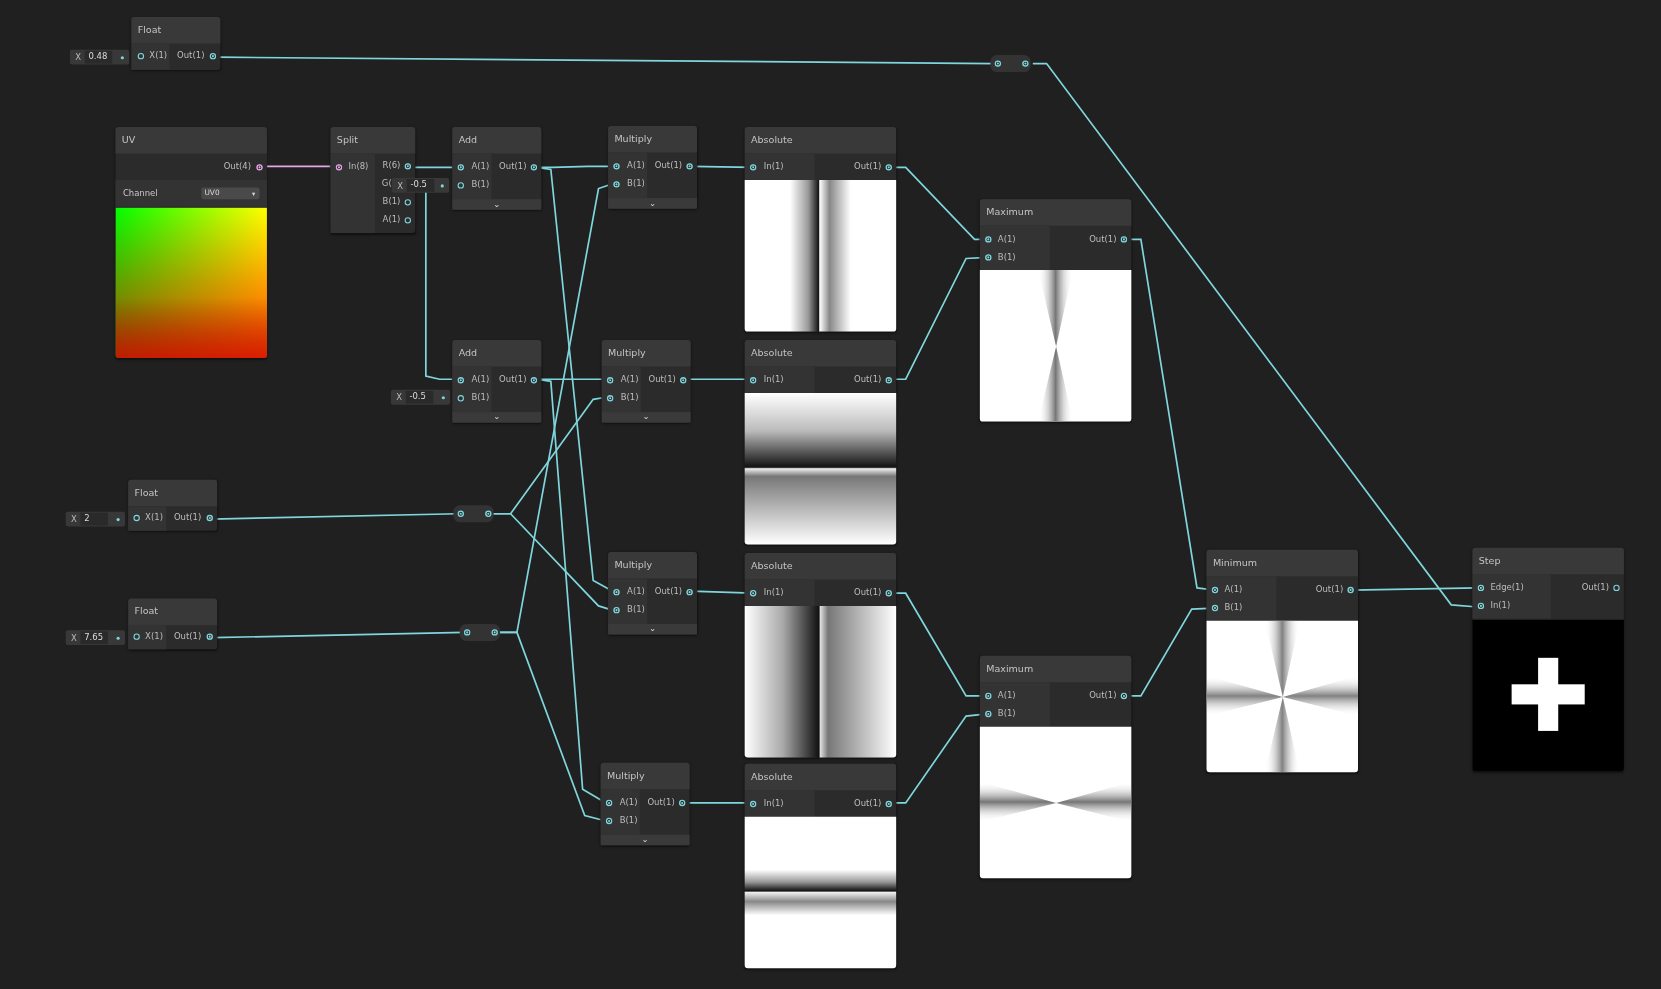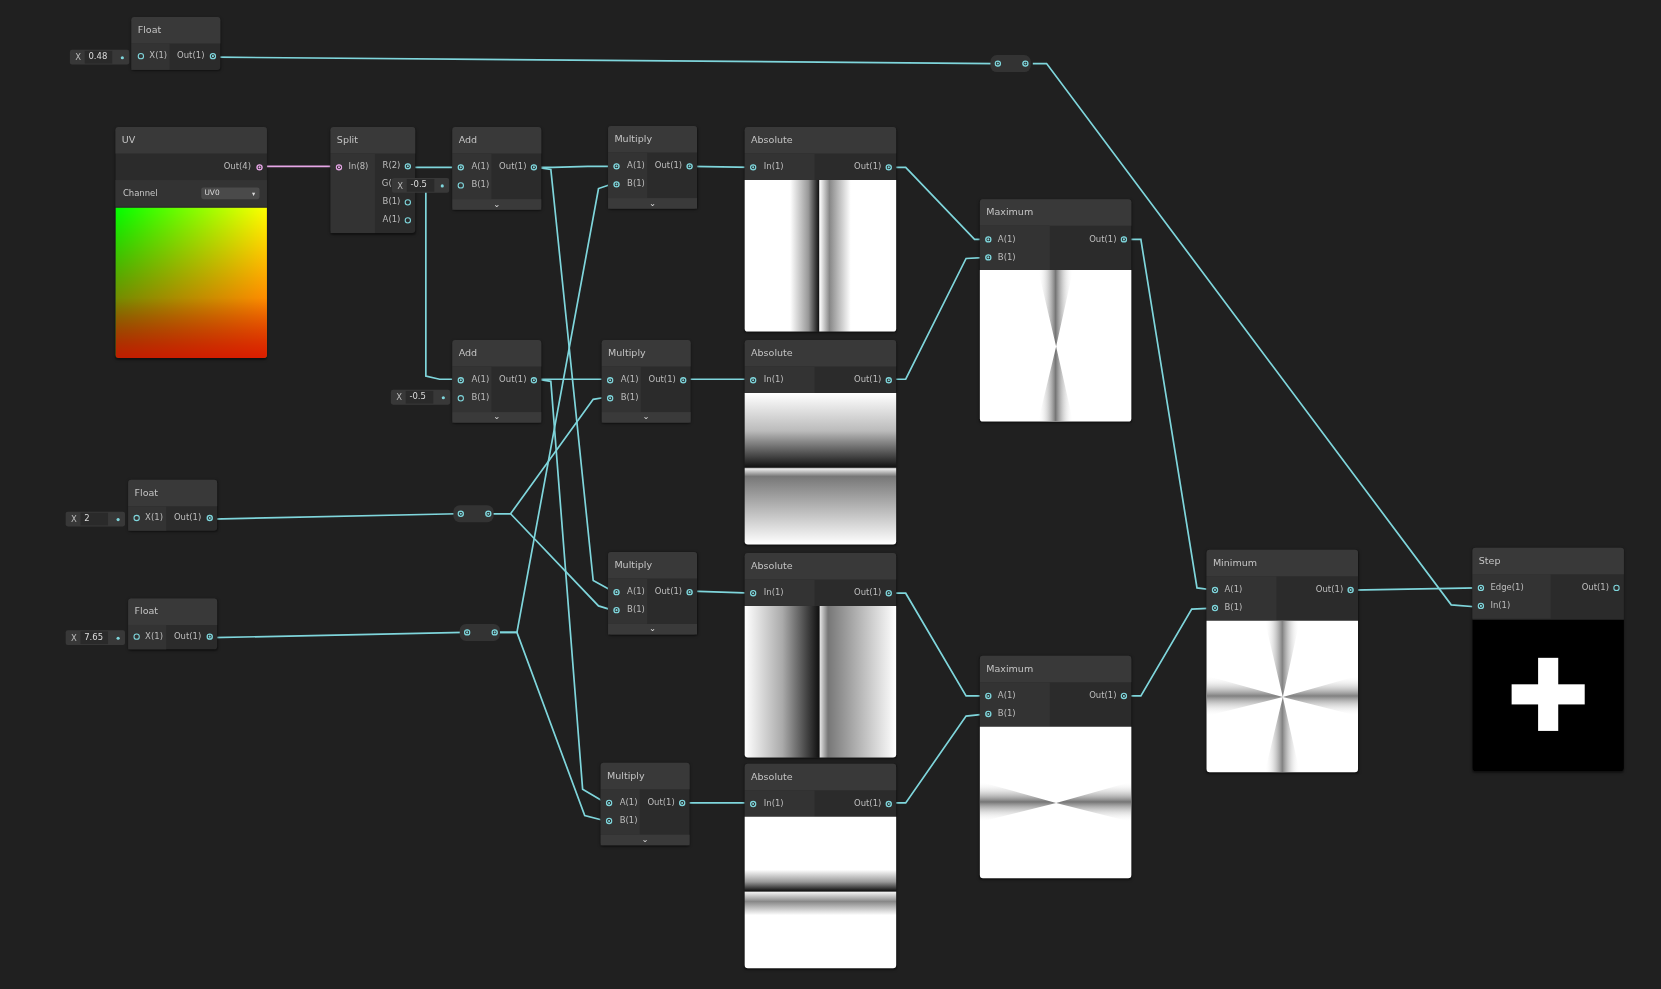--- a/index.html
+++ b/index.html
@@ -114,21 +114,21 @@
   </div>
 </div>
 
 <div class="node" style="left:312px;top:120px;width:80px;height:100px;">
   <div class="title">Split</div>
   <div class="body" style="height:75px;">
     <div class="inputs" style="width:42px;">
       <div class="port" style="left:5px;top:6px;"><span class="dot pink" style="left:0;"></span><span style="margin-left:12px;">In(8)</span></div>
     </div>
     <div class="outputs">
-      <div class="port" style="right:4px;top:5px;"><span style="margin-right:10px;">R(2)</span><span class="dot on" style="right:0;"></span></div>
+      <div class="port" style="right:4px;top:5px;"><span style="margin-right:10px;">R(6)</span><span class="dot on" style="right:0;"></span></div>
       <div class="port" style="right:4px;top:22px;"><span style="margin-right:10px;">G(1)</span><span class="dot off" style="right:0;"></span></div>
       <div class="port" style="right:4px;top:39px;"><span style="margin-right:10px;">B(1)</span><span class="dot off" style="right:0;"></span></div>
       <div class="port" style="right:4px;top:56px;"><span style="margin-right:10px;">A(1)</span><span class="dot off" style="right:0;"></span></div>
     </div>
   </div>
 </div>
 
 <div class="inline-field" style="left:370px;top:168px;width:54px;">
   <span class="lbl">X</span>
   <span class="val">-0.5</span>

